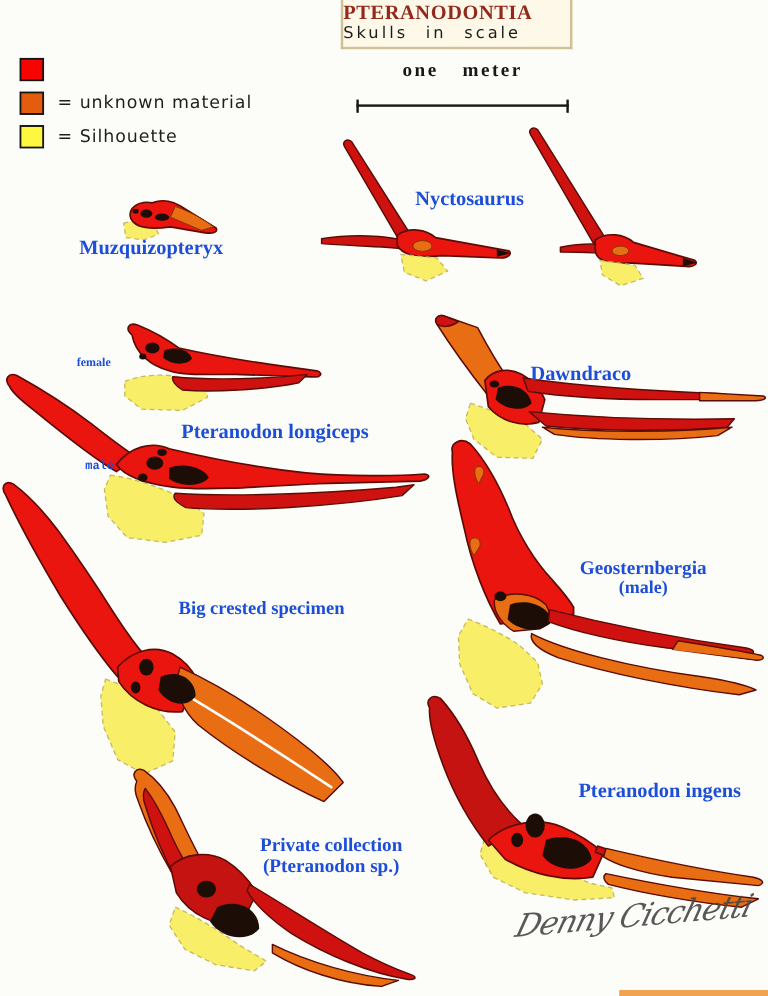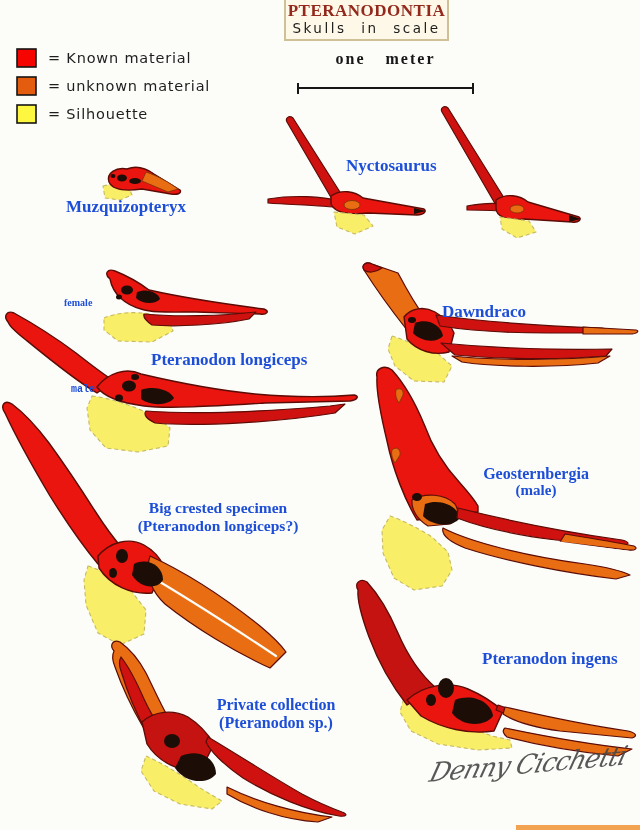--- a/index.html
+++ b/index.html
@@ -11,22 +11,22 @@
   
   .red   {fill:#e9150e;stroke:#5c0c07;stroke-width:1.4;stroke-linejoin:round;}
   .redD  {fill:#cf1210;stroke:#5c0c07;stroke-width:1.2;stroke-linejoin:round;}
   .redX  {fill:#c41310;stroke:#5c0c07;stroke-width:1.3;stroke-linejoin:round;}
   .orange{fill:#e96d12;stroke:#5c0c07;stroke-width:1.2;stroke-linejoin:round;}
   .orangeI{fill:#e96d12;stroke:#7a3505;stroke-width:.8;}
   .yellow{fill:#f9ee67;stroke:#c5ba62;stroke-width:1.1;stroke-dasharray:4 3;stroke-linejoin:round;}
   .blk   {fill:#1c0d06;stroke:none;}
   .gap   {stroke:#fcfcf9;stroke-width:2.2;fill:none;stroke-linecap:round;}
 
-  .title-box{position:absolute;left:284px;top:0;width:165px;height:41px;
-    background:#fdf8e7;border:2px solid #cfc095;border-top:none;text-align:center;box-sizing:border-box;}
+  .title-box{position:absolute;left:284px;top:0;width:193px;height:41px;
+    background:#fdf8e7;border:2px solid #cfc095;border-top:none;box-sizing:border-box;}
   .title-box .title{font-weight:700;font-size:17px;letter-spacing:.5px;color:#93291c;line-height:19px;margin-top:1px;}
   .title-box .subtitle{font-family:"DejaVu Sans",sans-serif;font-size:13.5px;letter-spacing:2.5px;
     word-spacing:8px;color:#1c1c1c;line-height:17px;}
 
   .legend{position:absolute;left:16px;top:48px;}
   .legend-row{display:flex;align-items:center;gap:11px;margin-bottom:8px;height:20px;}
   .swatch{display:block;flex:0 0 auto;}
   .hand{font-family:"DejaVu Sans",sans-serif;font-size:14.5px;letter-spacing:.8px;color:#1e1e1e;white-space:nowrap;}
 
   .scalebar-label{position:absolute;left:299px;top:50px;width:173px;text-align:center;
@@ -174,21 +174,20 @@
   <div class="title-box">
     <div class="title">PTERANODONTIA</div>
     <div class="subtitle">Skulls in scale</div>
   </div>
 
   <div class="legend">
     <div class="legend-row">
       <svg class="swatch" width="21" height="20">
         <rect x="1" y="1" width="19" height="18" stroke="#141414" stroke-width="1.6" fill="#f60400"></rect>
       </svg>
-      <span class="hand">= Known material</span>
     </div>
     <div class="legend-row">
       <svg class="swatch" width="21" height="20">
         <rect x="1" y="1" width="19" height="18" stroke="#141414" stroke-width="1.6" fill="#e45c0d"></rect>
       </svg>
       <span class="hand">= unknown material</span>
     </div>
     <div class="legend-row">
       <svg class="swatch" width="21" height="20">
         <rect x="1" y="1" width="19" height="18" stroke="#141414" stroke-width="1.6" fill="#fdf73f"></rect>
@@ -206,21 +205,20 @@
 
   <div class="species-label sz17 lbl-muzqui">Muzquizopteryx</div>
   <div class="species-label sz17 lbl-nycto">Nyctosaurus</div>
   <div class="species-label sz14 lbl-female">female</div>
   <div class="species-label sz17 lbl-longi">Pteranodon longiceps</div>
   <div class="species-label sz14 lbl-male">male</div>
   <div class="species-label sz17 lbl-dawn">Dawndraco</div>
 
   <div class="species-label sz15 lbl-bigcrest center">
     <div>Big crested specimen</div>
-    <div>(Pteranodon longiceps?)</div>
   </div>
 
   <div class="species-label sz17 lbl-ingens">Pteranodon ingens</div>
 
   <div class="species-label sz16 lbl-geo center">
     <div>Geosternbergia</div>
     <div style="font-size:15px;">(male)</div>
   </div>
 
   <div class="species-label sz16 lbl-priv center">

